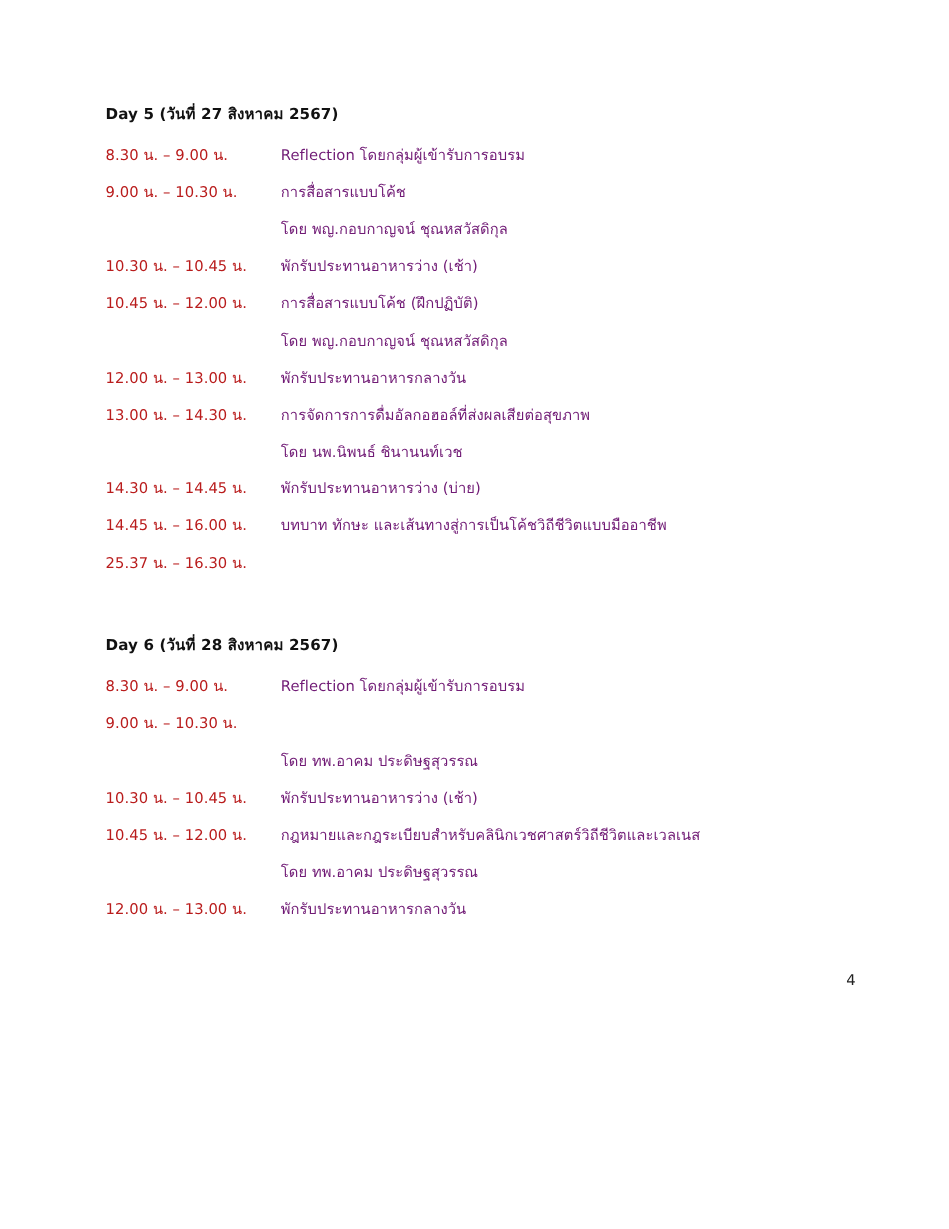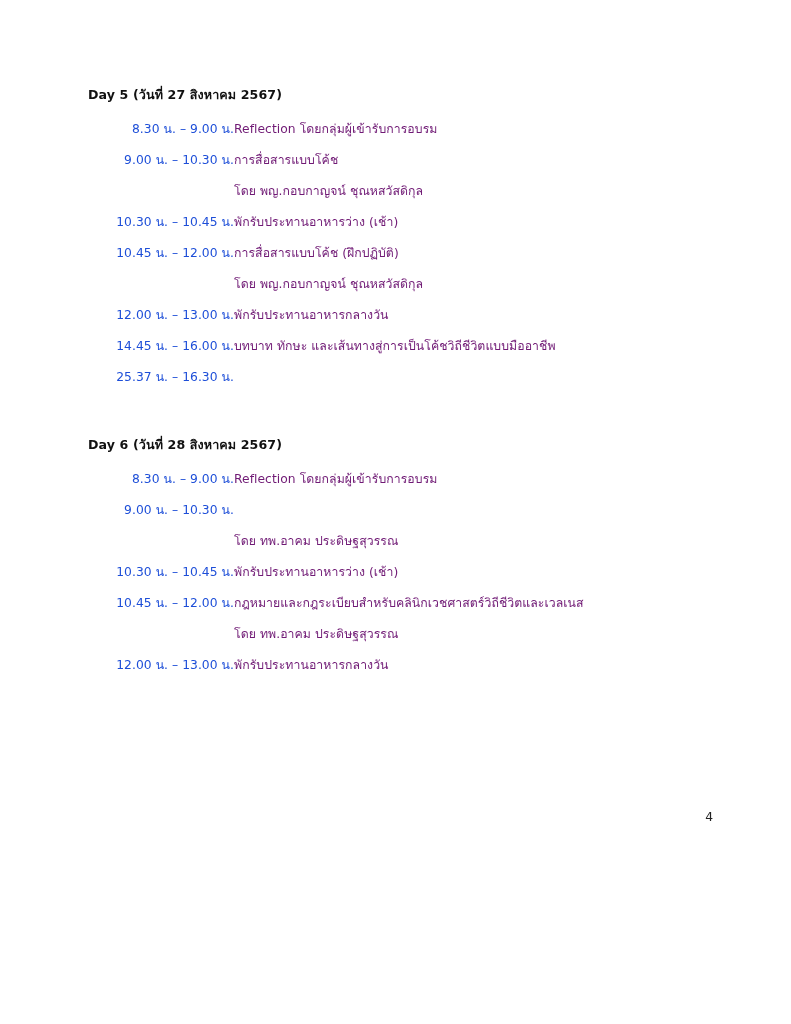--- a/index.html
+++ b/index.html
@@ -47,24 +47,23 @@
   }
   .row {
     display: flex;
     align-items: baseline;
     margin-bottom: 12.5px;
     line-height: 1.5;
   }
   .time {
     flex: 0 0 146px;
     font-size: 12.3px;
-    color: #1d4ed8;
+    color: #b91c1c;
     white-space: nowrap;
     letter-spacing: 0.05px;
-    text-align: right;
   }
   .desc {
     flex: 1 1 auto;
     font-size: 12.3px;
     color: #701a75;
     letter-spacing: 0.05px;
   }
   .row.speaker-row {
     margin-bottom: 12.5px;
   }
@@ -128,21 +127,37 @@
           </div>
         </div>
 
         <div class="slot">
           <div class="row">
             <div class="time">12.00 น. – 13.00 น.</div>
             <div class="desc">พักรับประทานอาหารกลางวัน</div>
           </div>
         </div>
 
-
+        <div class="slot">
+          <div class="row">
+            <div class="time">13.00 น. – 14.30 น.</div>
+            <div class="desc">การจัดการการดื่มอัลกอฮอล์ที่ส่งผลเสียต่อสุขภาพ</div>
+          </div>
+          <div class="row speaker-row">
+            <div class="time"></div>
+            <div class="desc">โดย นพ.นิพนธ์ ชินานนท์เวช</div>
+          </div>
+        </div>
+
+        <div class="slot">
+          <div class="row">
+            <div class="time">14.30 น. – 14.45 น.</div>
+            <div class="desc">พักรับประทานอาหารว่าง (บ่าย)</div>
+          </div>
+        </div>
 
         <div class="slot">
           <div class="row">
             <div class="time">14.45 น. – 16.00 น.</div>
             <div class="desc">บทบาท ทักษะ และเส้นทางสู่การเป็นโค้ชวิถีชีวิตแบบมืออาชีพ</div>
           </div>
         </div>
 
         <div class="slot">
           <div class="row">

